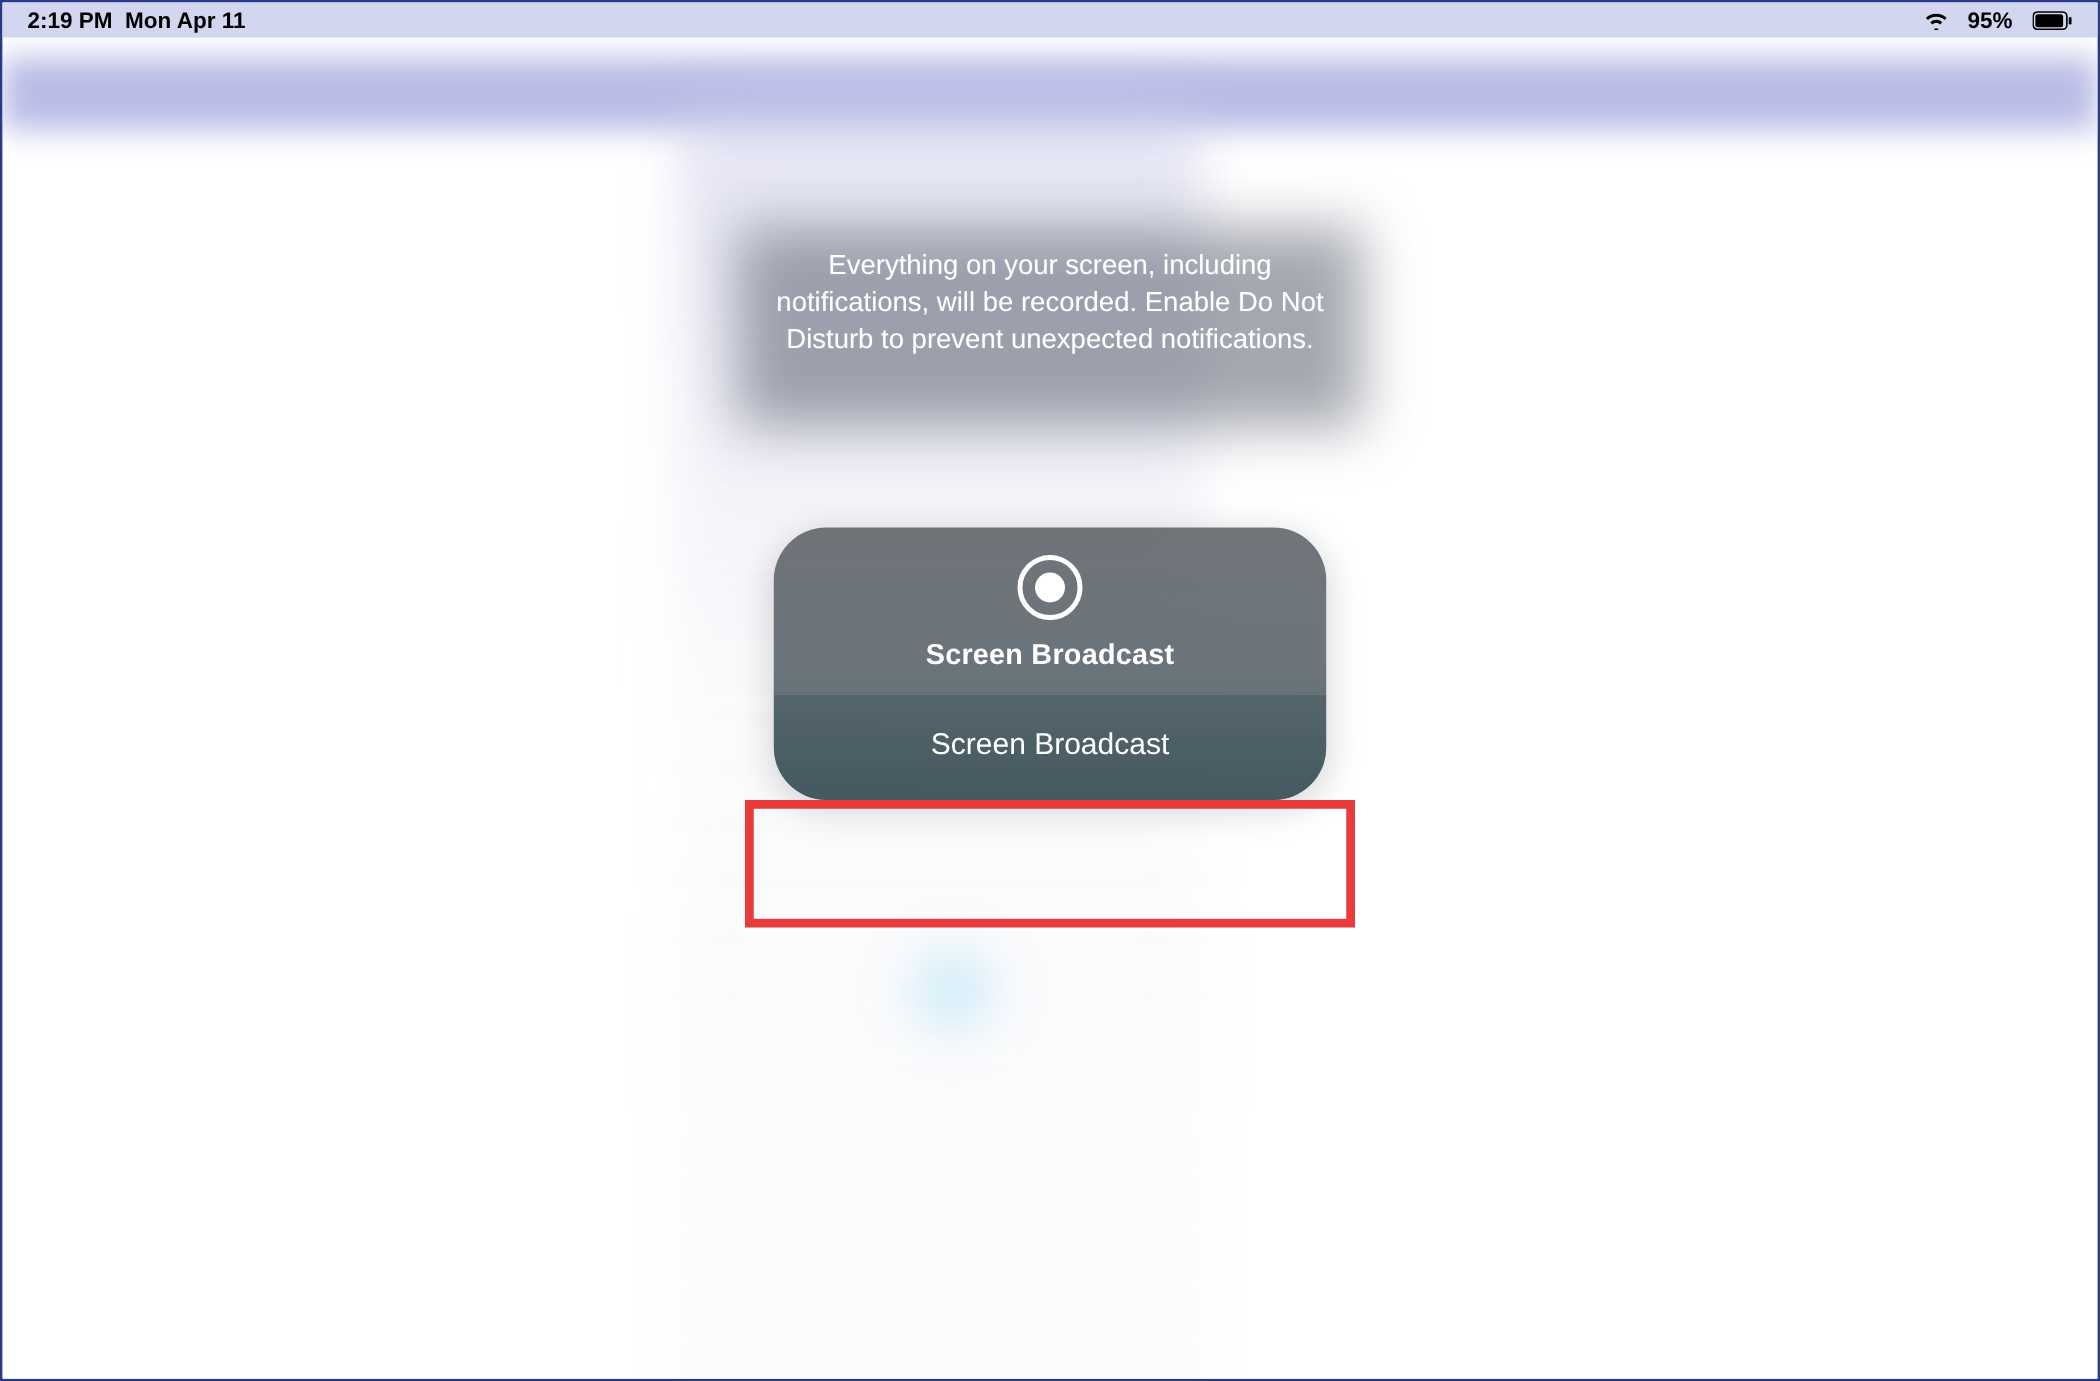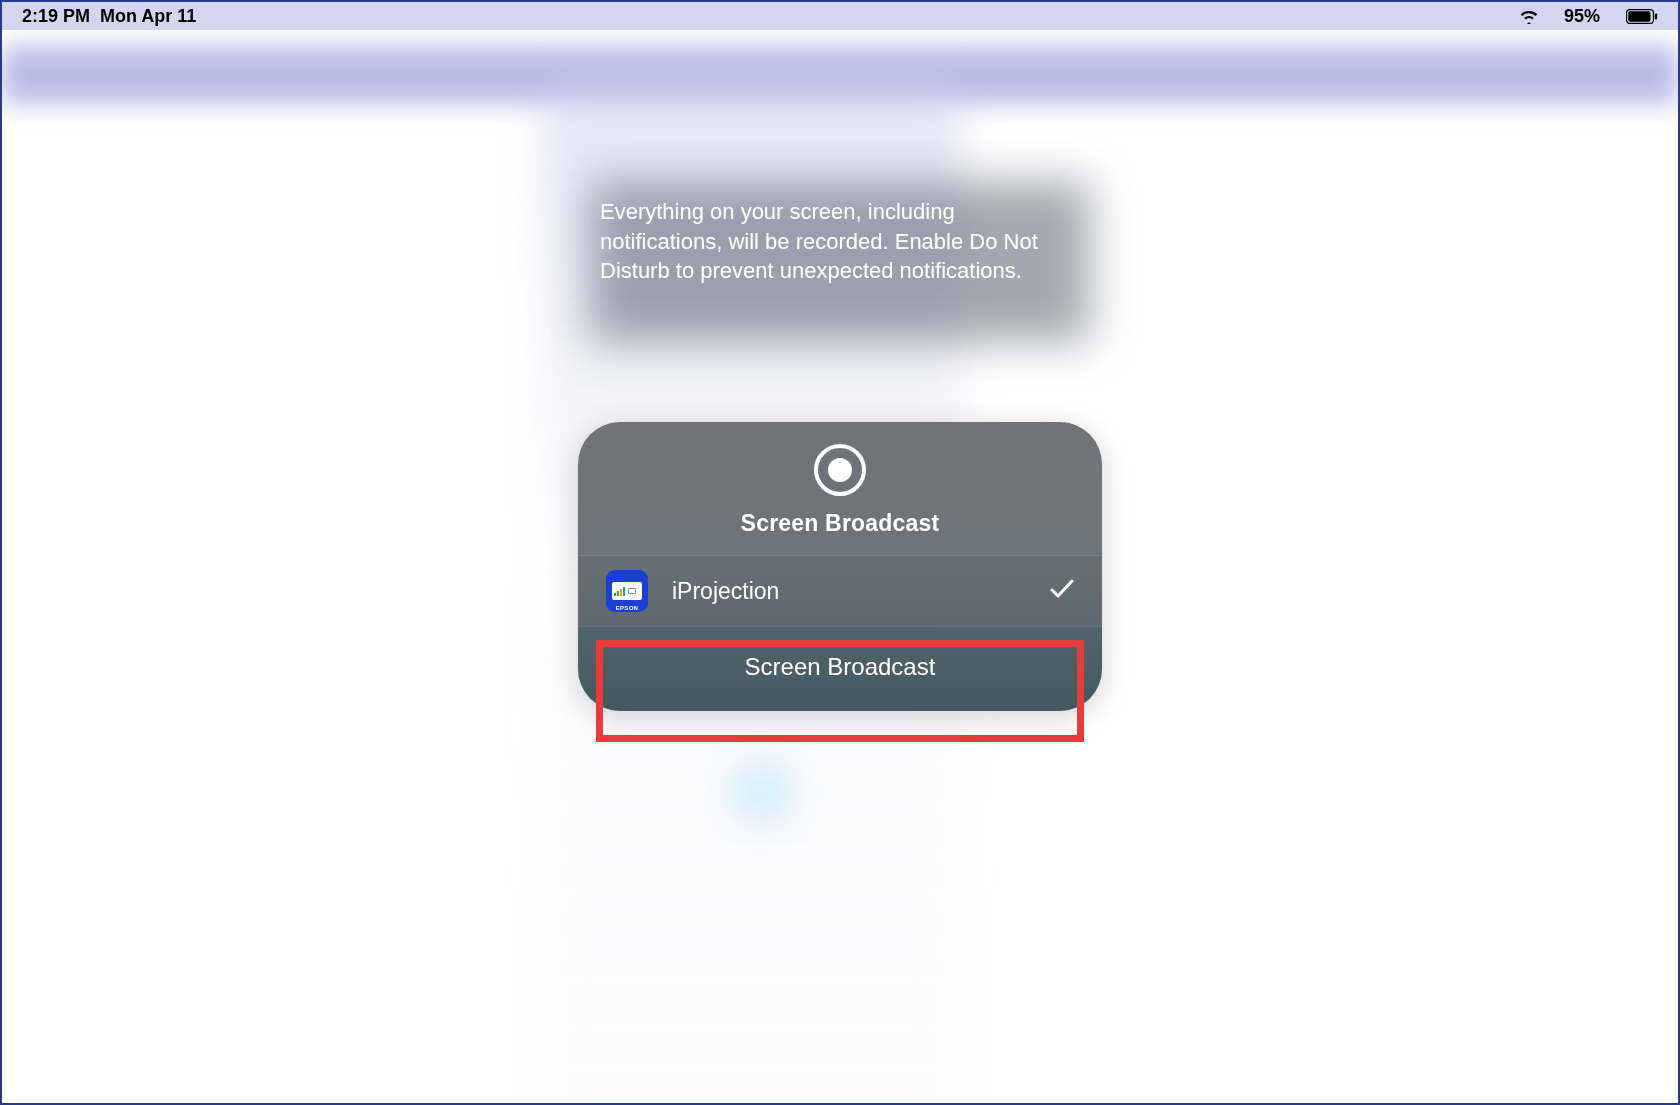--- a/index.html
+++ b/index.html
@@ -60,39 +60,40 @@
       z-index: 10;
       background: #d2d6ef;
     }
     .status-left {
       display: flex;
       gap: 10px;
     }
     .status-right {
       display: flex;
       align-items: center;
-      gap: 24px;
+      gap: 14px;
     }
     .wifi-icon {
       display: inline-flex;
       align-items: center;
     }
     .battery-icon {
       display: inline-flex;
       align-items: center;
       margin-left: 2px;
     }
 
     
     .info-text {
       position: absolute;
       top: 195px;
       left: 50%;
       transform: translateX(-50%);
       width: 480px;
+      text-align: center;
       font-size: 22px;
       line-height: 1.35;
       color: #ffffff;
       font-weight: 400;
       text-shadow: 0 0 2px rgba(255,255,255,0.15);
       z-index: 5;
     }
     .info-shadow {
       position: absolute;
       top: 180px;
@@ -104,21 +105,21 @@
       filter: blur(22px);
       z-index: 4;
     }
 
     
     .popup {
       position: absolute;
       top: 420px;
       left: 50%;
       transform: translateX(-50%);
-      width: 524px;
+      width: 442px;
       border-radius: 42px;
       background: linear-gradient(180deg, rgba(100,105,110,0.92) 0%, rgba(95,105,112,0.92) 50%, rgba(75,95,100,0.94) 100%);
       overflow: hidden;
       z-index: 8;
       box-shadow: 0 6px 30px rgba(0,0,0,0.18);
     }
 
     .popup-header {
       display: flex;
       flex-direction: column;
@@ -267,37 +268,17 @@
 <div class="info-text">Everything on your screen, including notifications, will be recorded. Enable Do Not Disturb to prevent unexpected notifications.</div>
 
 <div class="popup">
   <div class="popup-header">
     <div class="record-ring">
       <div class="record-dot"></div>
     </div>
     <div class="popup-title">Screen Broadcast</div>
   </div>
 
-  <div class="popup-row">
-    <div class="app-icon">
-      <div class="app-icon-inner">
-        <div class="app-icon-bars">
-          <div class="bar b1"></div>
-            <div class="bar b2"></div>
-            <div class="bar b3"></div>
-            <div class="bar b4"></div>
-        </div>
-        <div style="width:8px;height:6px;border:1px solid #888;border-radius:1px;margin-left:2px;"></div>
-      </div>
-      <div class="app-icon-label">EPSON</div>
-    </div>
-    <div class="app-name">iProjection</div>
-    <div class="check-icon">
-      <svg width="24" height="20" viewBox="0 0 24 20">
-        <path d="M2 11 L8 17 L22 2" stroke="#fff" stroke-width="3" fill="none" stroke-linecap="round" stroke-linejoin="round"></path>
-      </svg>
-    </div>
-  </div>
 
   <div class="popup-action">Screen Broadcast</div>
 </div>
 
 <div class="annotation-box"></div>
 
 </body></html>

